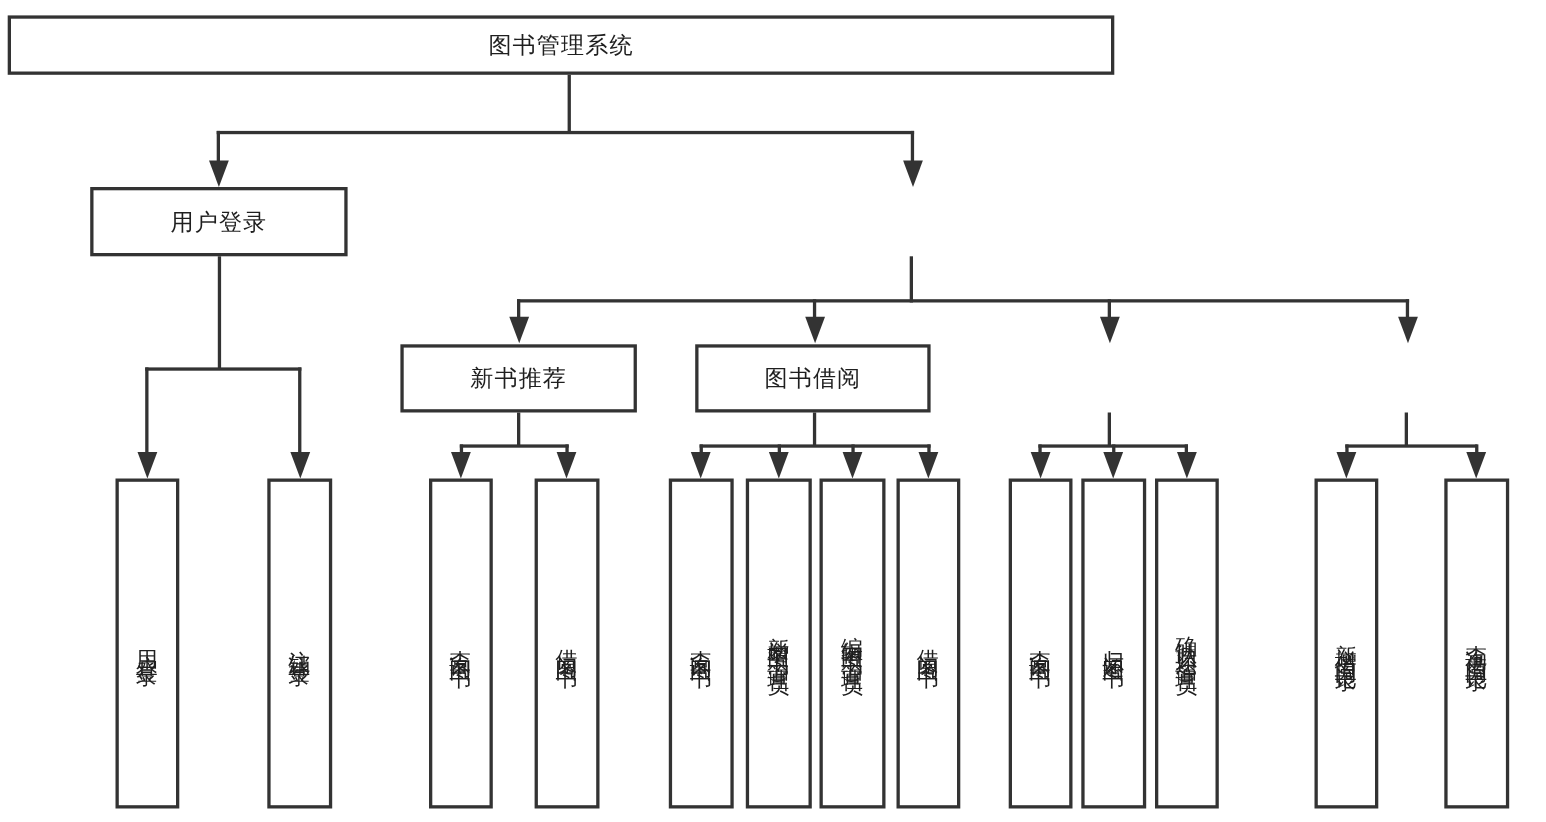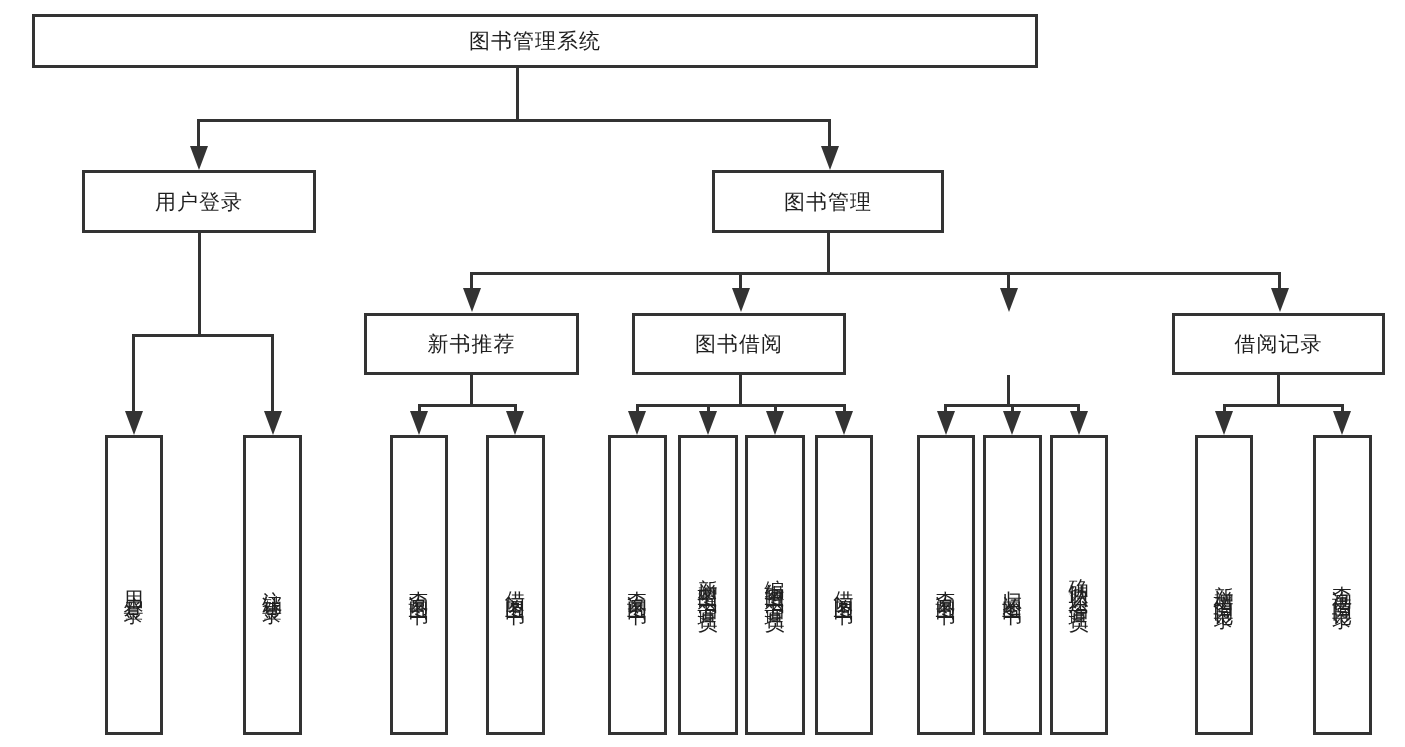--- a/index.html
+++ b/index.html
@@ -29,36 +29,33 @@
   .watermark {
     position:absolute; left:1168px; top:716px; font-size:20px;
     color:#aaaaae; opacity:0.75; z-index:50; white-space:nowrap;
   }
 </style>
 </head>
 <body>
 
 <div id="stage">
 
-  <div class="box" style="left:32px;top:14px;width:1006px;height:54px;">
+  <div class="box" style="left:7px;top:14px;width:1006px;height:54px;">
     <span>图书管理系统</span>
   </div>
 
   <div class="v" style="left:516px;top:68px;height:53px;"></div>
   <div class="h" style="left:197px;top:119px;width:634px;"></div>
   <div class="v" style="left:197px;top:119px;height:31px;"></div>
   <div class="a" style="left:190px;top:146px;"></div>
   <div class="v" style="left:828px;top:119px;height:31px;"></div>
   <div class="a" style="left:821px;top:146px;"></div>
 
   <div class="box" style="left:82px;top:170px;width:234px;height:63px;">
     <span>用户登录</span>
-  </div>
-  <div class="box" style="left:712px;top:170px;width:232px;height:63px;">
-    <span>图书管理</span>
   </div>
 
   <div class="v" style="left:198px;top:233px;height:103px;"></div>
   <div class="h" style="left:132px;top:334px;width:142px;"></div>
   <div class="v" style="left:132px;top:334px;height:78px;"></div>
   <div class="a" style="left:125px;top:411px;"></div>
   <div class="v" style="left:271px;top:334px;height:78px;"></div>
   <div class="a" style="left:264px;top:411px;"></div>
 
   <div class="v" style="left:827px;top:233px;height:42px;"></div>
@@ -70,23 +67,20 @@
   <div class="v" style="left:1007px;top:272px;height:18px;"></div>
   <div class="a" style="left:1000px;top:288px;"></div>
   <div class="v" style="left:1278px;top:272px;height:18px;"></div>
   <div class="a" style="left:1271px;top:288px;"></div>
 
   <div class="box" style="left:632px;top:313px;width:214px;height:62px;">
     <span>图书借阅</span>
   </div>
   <div class="box" style="left:364px;top:313px;width:215px;height:62px;">
     <span>新书推荐</span>
-  </div>
-  <div class="box" style="left:1172px;top:313px;width:213px;height:62px;">
-    <span>借阅记录</span>
   </div>
 
   <div class="v" style="left:470px;top:375px;height:31px;"></div>
   <div class="h" style="left:418px;top:404px;width:99px;"></div>
   <div class="v" style="left:418px;top:404px;height:10px;"></div>
   <div class="a" style="left:410px;top:411px;"></div>
   <div class="v" style="left:514px;top:404px;height:10px;"></div>
   <div class="a" style="left:506px;top:411px;"></div>
 
   <div class="v" style="left:739px;top:375px;height:31px;"></div>

